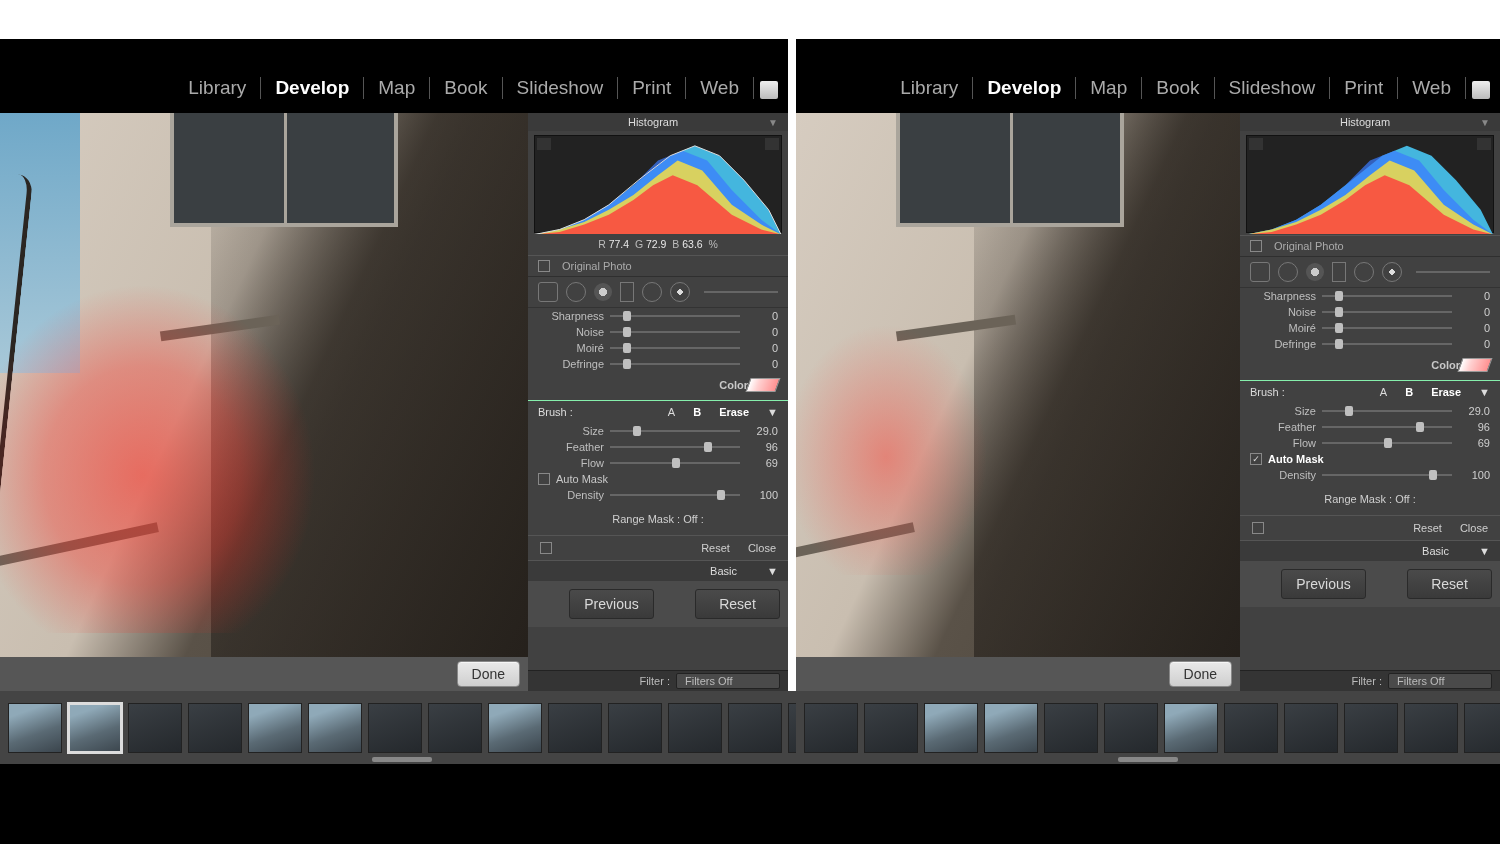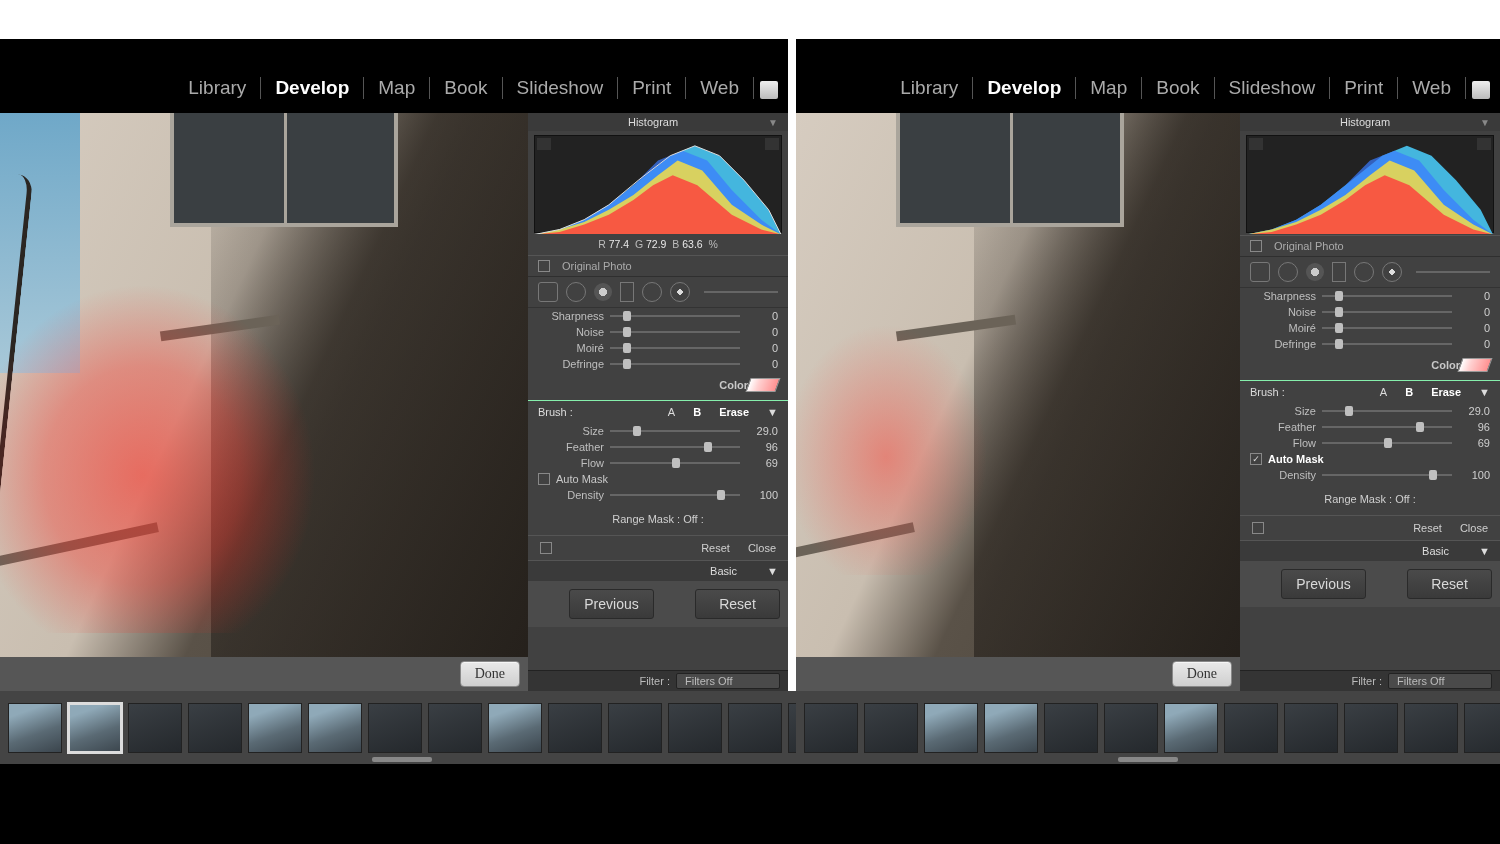--- a/index.html
+++ b/index.html
@@ -27,21 +27,21 @@
   .wall{position:absolute;inset:0;background:linear-gradient(115deg,#d6ccc0 0%,#c9beb0 40%,#5a5248 55%,#4a4238 100%);}
   .shadow{position:absolute;right:0;top:0;width:60%;height:100%;background:linear-gradient(115deg,transparent 0%,rgba(40,35,30,.65) 45%,rgba(30,26,22,.85) 100%);}
   .window{position:absolute;left:170px;top:0;width:220px;height:110px;background:#3a3f42;border:4px solid #aaa59c;border-top:none;}
   .window::after{content:"";position:absolute;left:50%;top:0;bottom:0;width:3px;background:#aaa59c;}
   .bracket{position:absolute;width:120px;height:10px;background:#6b6358;transform:rotate(-8deg);}
   .b1{left:160px;top:210px;}
   .b2{left:-40px;top:430px;width:200px;transform:rotate(-12deg);}
   .lamp{position:absolute;left:-20px;top:60px;width:25px;height:450px;border-radius:50%/4%;border-right:5px solid #2b2622; transform:rotate(6deg);}
   .maskred{position:absolute;left:0;top:170px;right:40%;bottom:10%;background:radial-gradient(ellipse at 45% 55%,rgba(255,40,30,.55),rgba(255,40,30,.35) 40%,rgba(255,40,30,0) 70%);}
   .donebar{position:absolute;left:0;right:0;bottom:0;height:34px;background:#565656;display:flex;justify-content:flex-end;align-items:center;padding-right:8px;}
-  .done{background:linear-gradient(#e9e9e9,#cfcfcf);color:#333;border:1px solid #888;border-radius:4px;padding:4px 14px;font-size:14px;box-shadow:inset 0 1px 0 rgba(255,255,255,.6);font-family:Liberation Serif, serif;}
+  .done{background:linear-gradient(#e9e9e9,#cfcfcf);color:#333;border:1px solid #888;border-radius:4px;padding:4px 14px;font-size:14px;box-shadow:inset 0 1px 0 rgba(255,255,255,.6);}
 
   .rpanel{width:260px;background:#414141;display:flex;flex-direction:column;overflow:hidden;color:#c8c8c8;font-size:11px;position:relative;}
   .rpanel.wide{width:260px;}
   .secHead{display:flex;justify-content:space-between;align-items:center;background:#3a3a3a;padding:3px 10px;color:#ddd;}
   .secHead .tri{font-size:10px;color:#888;}
   .histbox{height:96px;margin:4px 6px 2px;background:#222;border:1px solid #111;position:relative;}
   .clipL,.clipR{position:absolute;top:2px;width:14px;height:12px;background:#333;}
   .clipL{left:2px;} .clipR{right:2px;}
   .readout{font-size:10.5px;color:#bbb;text-align:center;padding:3px 0 5px;}
   .readout b{color:#e8e8e8;font-weight:500;}

